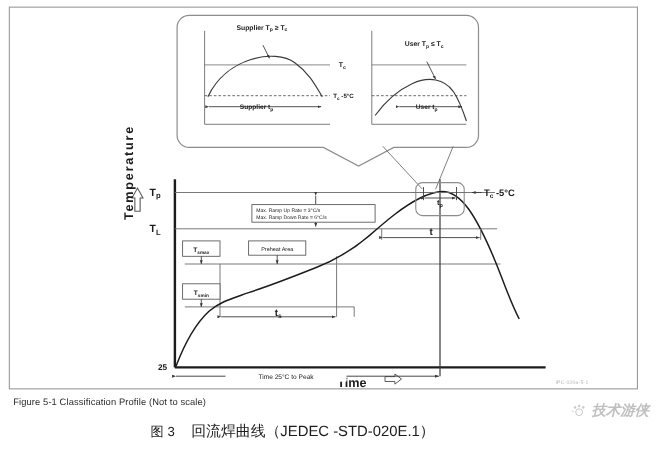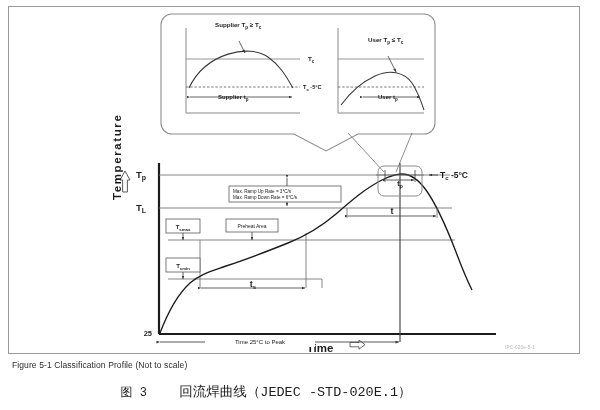--- a/index.html
+++ b/index.html
@@ -15,21 +15,21 @@
   }
   svg.fig{position:absolute;left:0;top:0;width:600px;height:410px;}
   .cap-en{
     position:absolute;left:12px;top:360px;
     font-size:8.5px;font-weight:normal;color:#2b2b2b;letter-spacing:.1px;
     white-space:nowrap;
   }
   .cap-cn{
     position:absolute;left:0;top:383px;width:532px;text-align:center;
     font-size:13.5px;color:#1c1c1c;
-    font-family:Liberation Mono, monospace;
+    font-family:Liberation Sans, sans-serif;
     white-space:nowrap;
   }
   .cap-cn .num{font-size:12px;}
   .ipc-code{
     position:absolute;left:505px;top:345px;
     font-size:4.6px;color:#b3b3b3;letter-spacing:.2px;white-space:nowrap;
   }
   .watermark{
     position:absolute;right:10px;top:364px;
     display:flex;align-items:center;gap:4px;
@@ -220,14 +220,24 @@
   <div class="ipc-code">IPC-020e-5-1</div>
 
   <div class="cap-en">Figure 5-1    Classification Profile (Not to scale)</div>
 
   <div class="cap-cn">
     <span class="num">图 3</span>
     &nbsp;&nbsp;
     <span>回流焊曲线（JEDEC -STD-020E.1）</span>
   </div>
 
+  <div class="watermark">
+    <svg class="wm-logo" viewBox="0 0 24 24">
+      <circle cx="12" cy="14" r="5" fill="none" stroke="#bdbdbd" stroke-width="1.4"></circle>
+      <circle cx="6" cy="7" r="1.9" fill="#c6c6c6"></circle>
+      <circle cx="12" cy="5" r="1.9" fill="#c6c6c6"></circle>
+      <circle cx="18" cy="7" r="1.9" fill="#c6c6c6"></circle>
+      <path d="M1,12 L5,14" stroke="#c6c6c6" stroke-width="1.2" fill="none"></path>
+    </svg>
+    <span class="wm-text">技术游侠</span>
+  </div>
 
 </div>
 
 </body></html>

